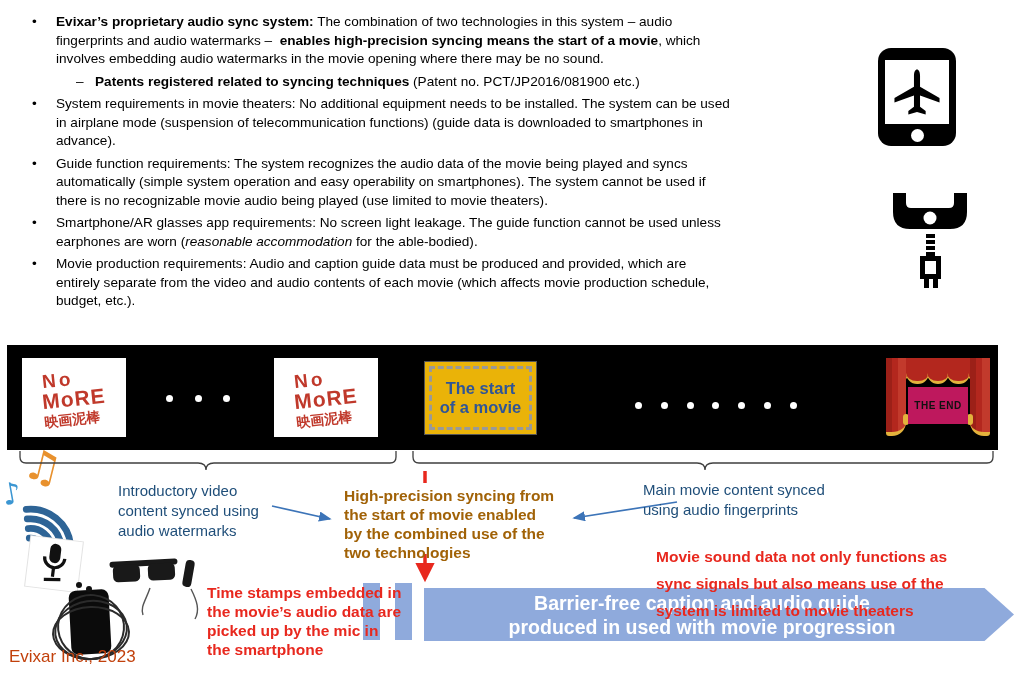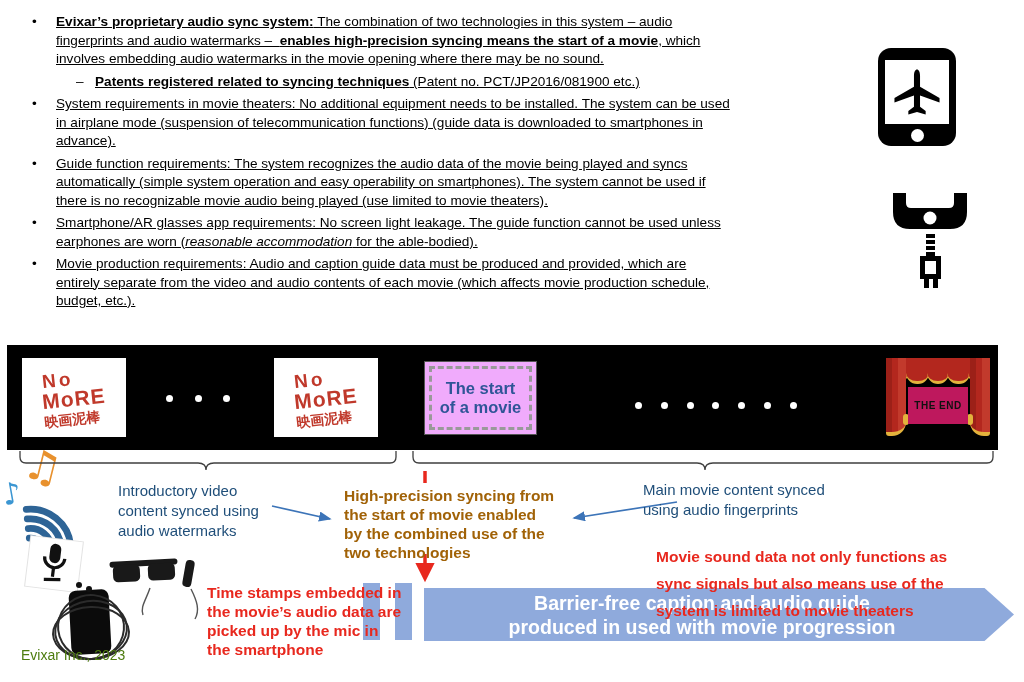--- a/index.html
+++ b/index.html
@@ -5,21 +5,21 @@
   html,body{margin:0;padding:0;background:#fff;}
   .canvas{position:relative;width:1024px;height:682px;background:#fff;overflow:hidden;
           font-family:"Liberation Sans",sans-serif;color:#000;}
 
   
   .bullets{position:absolute;left:32px;top:13px;width:830px;font-size:13.6px;line-height:18.5px;}
   .row{display:flex;margin-bottom:4px;}
   .row.l1 .marker{width:24px;flex:none;}
   .row.l2{margin-left:44px;}
   .row.l2 .marker{width:19px;flex:none;}
-  .body{width:792px;white-space:pre-wrap;text-decoration:underline;}
+  .body{width:792px;white-space:pre-wrap;}
   .bold{font-weight:bold;}
   .italic{font-style:italic;}
 
   
   .ap{position:absolute;left:878px;top:48px;width:78px;height:98px;background:#000;border-radius:13px;}
   .ap .screen{position:absolute;left:7px;right:7px;top:12px;bottom:22px;background:#fff;
               display:flex;align-items:center;justify-content:center;}
   .ap .home{position:absolute;left:50%;bottom:4px;width:13px;height:13px;margin-left:-6.5px;border-radius:50%;background:#fff;}
 
   .pj{position:absolute;left:893px;top:193px;width:74px;height:102px;}
@@ -36,21 +36,21 @@
           display:flex;align-items:center;justify-content:center;}
   .poster1{left:15px;} .poster2{left:267px;}
   .poster .pinner{transform:rotate(-6deg);color:#C0392B;font-weight:bold;line-height:1.02;text-align:left;}
   .pl1{display:block;font-size:19px;letter-spacing:3px;margin-left:2px;}
   .pl2{display:block;font-size:21px;letter-spacing:1px;}
   .pl3{display:block;font-size:14px;margin-top:2px;}
   .dots{position:absolute;display:flex;justify-content:space-between;}
   .dots span{width:7px;height:7px;background:#fff;border-radius:50%;}
   .dots3{left:159px;top:50px;width:64px;}
   .dots7{left:628px;top:57px;width:162px;}
-  .start-frame{position:absolute;left:417px;top:16px;width:113px;height:74px;background:#f0abfc;
+  .start-frame{position:absolute;left:417px;top:16px;width:113px;height:74px;background:#eab308;
                border:1px solid #555;padding:4px;box-sizing:border-box;}
   .start-inner{width:100%;height:100%;box-sizing:border-box;border:3px dashed #999;
                display:flex;flex-direction:column;align-items:center;justify-content:center;
                color:#2F5597;font-weight:bold;font-size:16.5px;line-height:19px;}
   .curtain{position:absolute;left:879px;top:13px;width:104px;height:79px;background:#000;overflow:hidden;}
   .cur-side{position:absolute;top:0;width:20px;height:74px;border-bottom:4px solid #E3B23C;
             background:linear-gradient(90deg,#9C2018 0 28%,#B3271E 28% 62%,#C23A2C 62%);}
   .cur-left{left:0;border-radius:0 0 14px 3px;} .cur-right{right:0;border-radius:0 0 3px 14px;}
   .cur-val{position:absolute;left:0;top:0;right:0;height:14px;background:#B3271E;}
   .scallops{position:absolute;left:0;top:10px;right:0;display:flex;}
@@ -98,21 +98,21 @@
   .ts{left:207px;top:583px;color:#E8281E;font-weight:bold;font-size:15.5px;line-height:19px;z-index:6;}
 
   
   .pause-bar{position:absolute;top:583px;width:17px;height:57px;background:#8FAADC;z-index:1;}
   .b1{left:363px;} .b2{left:395px;}
   .banner{position:absolute;left:424px;top:588px;width:590px;height:53px;background:#8FAADC;
           clip-path:polygon(0 0,95% 0,100% 50%,95% 100%,0 100%);
           display:flex;flex-direction:column;justify-content:center;align-items:center;
           color:#fff;font-weight:bold;font-size:19.5px;line-height:24px;text-align:center;
           box-sizing:border-box;padding-right:34px;z-index:2;}
-  .credit{position:absolute;left:21px;top:647px;font-size:14px;color:#4d7c0f;z-index:7;}
+  .credit{position:absolute;left:9px;top:647px;font-size:17px;color:#c2410c;z-index:7;}
 </style>
 </head>
 <body>
 
 <div class="canvas">
 
   <div class="bullets">
       <div class="row l1">
         <span class="marker">•</span>
         <span class="body"><span class="bold">Evixar’s proprietary audio sync system:</span><span> The combination of two technologies in this system – audio

